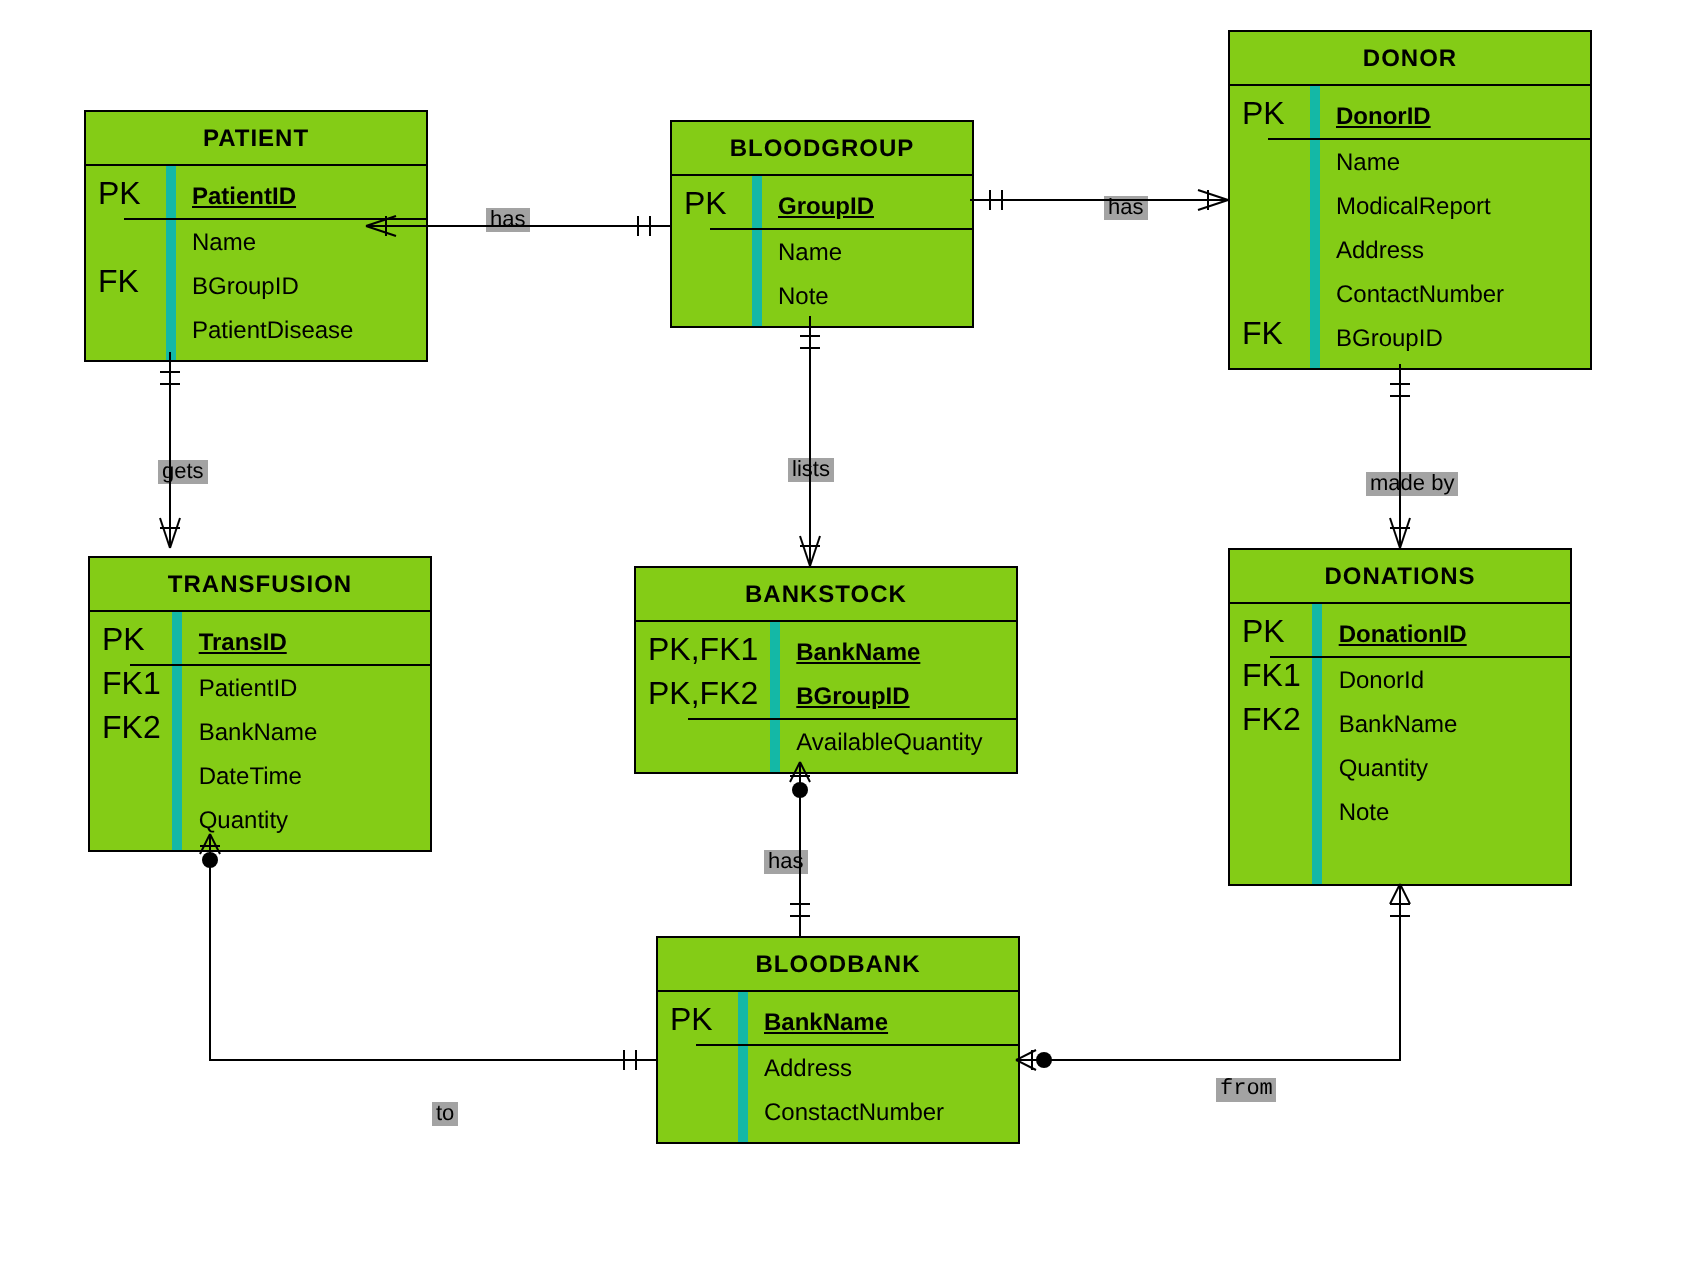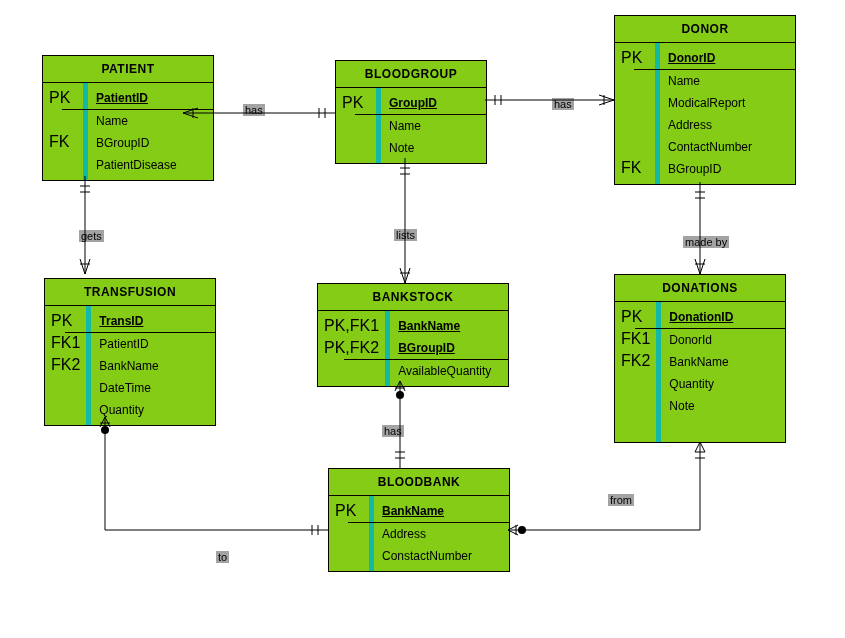--- a/index.html
+++ b/index.html
@@ -214,21 +214,21 @@
   </div>
 </div>
 
 <div class="rel-label" style="left:243px; top:104px;">has</div>
 <div class="rel-label" style="left:552px; top:98px;">has</div>
 <div class="rel-label" style="left:79px; top:230px;">gets</div>
 <div class="rel-label" style="left:394px; top:229px;">lists</div>
 <div class="rel-label" style="left:683px; top:236px;">made by</div>
 <div class="rel-label" style="left:382px; top:425px;">has</div>
 <div class="rel-label" style="left:216px; top:551px;">to</div>
-<div class="rel-label" style="left:608px; top:494px;">from</div>
+<div class="rel-label" style="left:608px; top:539px;font-family:Liberation Mono, monospace;">from</div>
 
 <svg class="connections">
 
   <polyline points="183,113 335,113"></polyline>
   <line x1="193" y1="108" x2="193" y2="118"></line>
   <line x1="183" y1="113" x2="198" y2="108"></line>
   <line x1="183" y1="113" x2="198" y2="118"></line>
   <line x1="325" y1="108" x2="325" y2="118"></line>
   <line x1="319" y1="108" x2="319" y2="118"></line>
 

